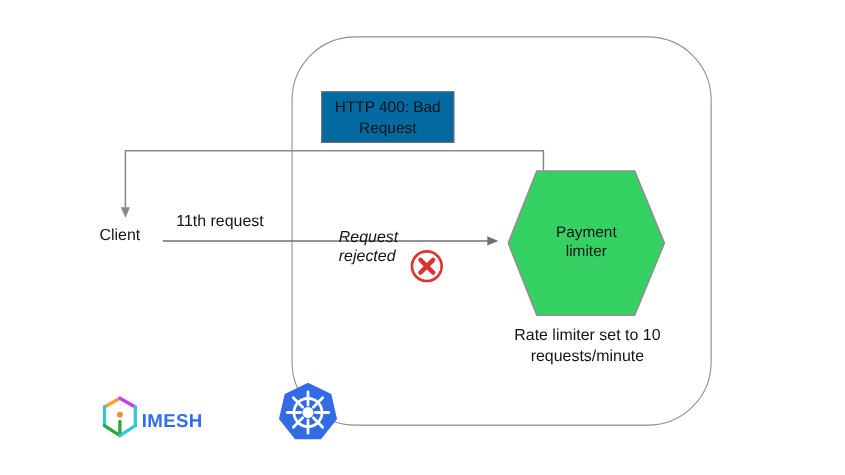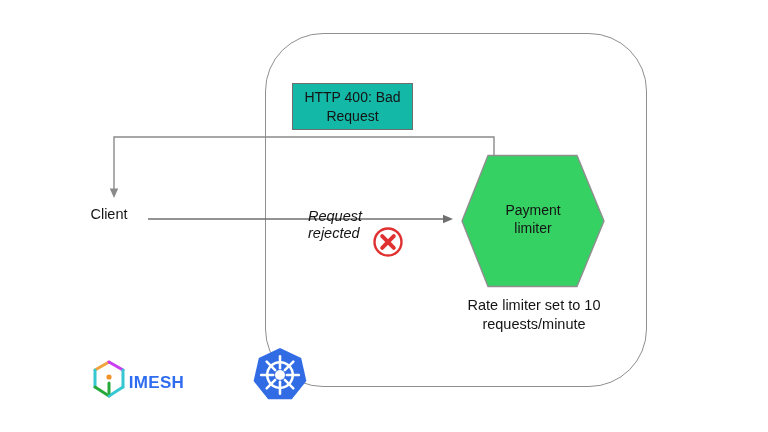--- a/index.html
+++ b/index.html
@@ -9,21 +9,21 @@
   }
   .abs{position:absolute;}
   
   #cluster{
     left:265px;top:33px;width:380px;height:352px;
     border:1.4px solid #8f8f8f;border-radius:58px;background:transparent;
   }
   
   #http-box{
     left:292px;top:83px;width:119px;height:45px;
-    border:1.2px solid #6f6f6f;background:#14b8a6;
+    border:1.2px solid #6f6f6f;background:#0369a1;
     display:flex;align-items:center;justify-content:center;text-align:center;
     font-size:14px;line-height:19px;
   }
   
   #client-label{left:84px;top:206px;width:50px;text-align:center;font-size:14.5px;}
   #request-label{left:150px;top:193px;width:100px;text-align:center;font-size:14.5px;}
   #rejected-label{left:308px;top:208px;width:64px;font-size:14.5px;line-height:17px;font-style:italic;}
   #rate-note{left:448px;top:296px;width:172px;text-align:center;font-size:14.5px;line-height:19px;}
   #hex-label{left:497px;top:201px;width:72px;text-align:center;font-size:14px;line-height:18px;}
   
@@ -47,20 +47,21 @@
     <polyline points="494,155 494,137 114,137 114,190" fill="none" stroke="#8a8a8a" stroke-width="1.4"></polyline>
     <polygon points="114,198 109.8,188.5 118.2,188.5" fill="#8a8a8a"></polygon>
   </svg>
 
   <div id="http-box" class="abs">
     <span>HTTP 400: Bad Request</span>
   </div>
 
   <div id="client-label" class="abs">Client</div>
 
+  <div id="request-label" class="abs">11th request</div>
 
   <div id="rejected-label" class="abs">Request rejected</div>
 
   <svg class="abs" style="left:372px;top:226px;" width="32" height="32" viewBox="0 0 32 32">
     <circle cx="16" cy="16" r="13.5" fill="none" stroke="#e03131" stroke-width="2.4"></circle>
     <line x1="10.2" y1="10.2" x2="21.8" y2="21.8" stroke="#e03131" stroke-width="4" stroke-linecap="round"></line>
     <line x1="21.8" y1="10.2" x2="10.2" y2="21.8" stroke="#e03131" stroke-width="4" stroke-linecap="round"></line>
   </svg>
 
   <svg class="abs" style="left:461px;top:154px;" width="144" height="134" viewBox="0 0 144 134">

